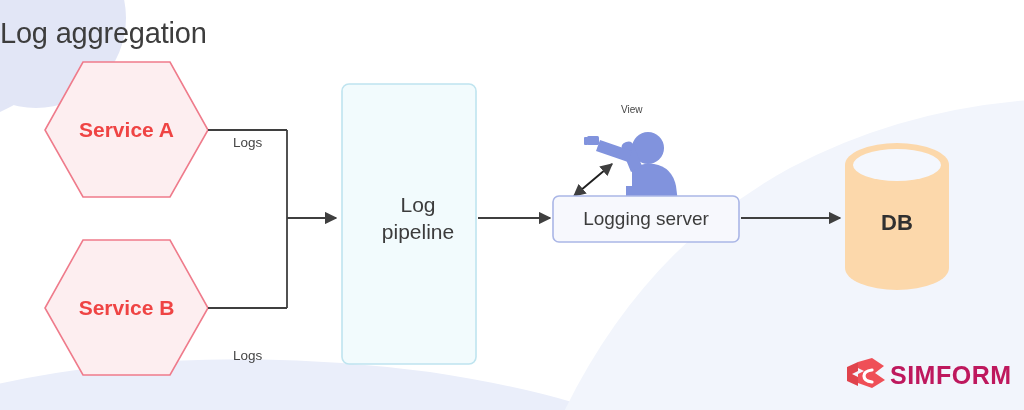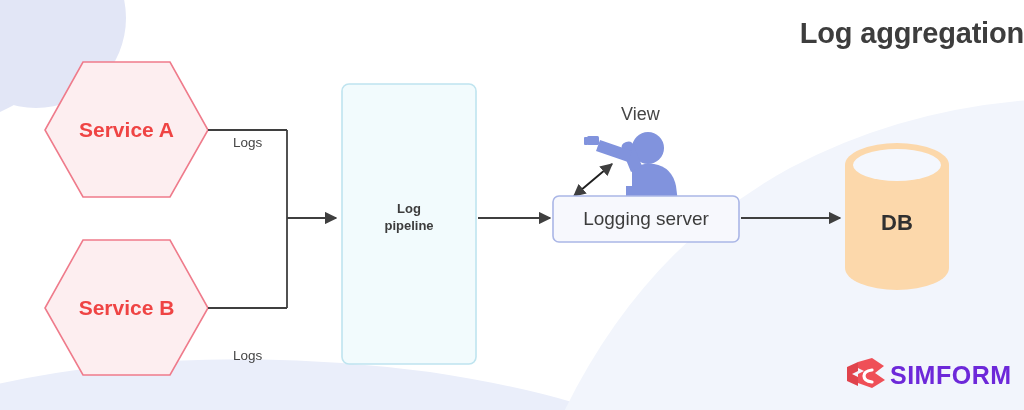--- a/index.html
+++ b/index.html
@@ -33,71 +33,72 @@
     align-items: center;
     justify-content: center;
     text-align: center;
     color: #3c3c3c;
     pointer-events: none;
   }
   #page-title {
     position: absolute;
     left: 0; top: 17px;
     width: 1024px;
-    text-align: right;
+    text-align: left;
     font-size: 29px;
-    font-weight: bold;
+    font-weight: normal;
     color: #3d3d3d;
     letter-spacing: -0.2px;
   }
   .service-label {
     font-size: 21px;
     font-weight: bold;
     color: #ef4444;
   }
   .pipeline-label {
-    font-size: 13px;
+    font-size: 21px;
     color: #3c3c3c;
     line-height: 1.3;
-    font-weight: bold;
+    font-weight: normal;
+    margin-left: 9px;
   }
   .server-label {
     font-size: 19px;
     color: #3c3c3c;
   }
   .db-label {
     font-size: 22px;
     font-weight: bold;
     color: #303030;
   }
   .edge-label {
     position: absolute;
     font-size: 13.5px;
     color: #454545;
     white-space: nowrap;
     margin-top: 34px;
   }
   .view-label {
     position: absolute;
-    font-size: 18px;
+    font-size: 10px;
     color: #454545;
     white-space: nowrap;
   }
   #brand-logo {
     position: absolute;
     left: 843px;
     top: 358px;
     display: flex;
     align-items: center;
     gap: 5px;
   }
   #brand-wordmark {
     font-size: 25px;
     font-weight: bold;
-    color: #6d28d9;
+    color: #be185d;
     letter-spacing: 0.5px;
     line-height: 1;
   }
 </style>
 </head>
 <body>
 
 <div id="canvas">
 
   <svg id="bg-layer" viewBox="0 0 1024 410">

